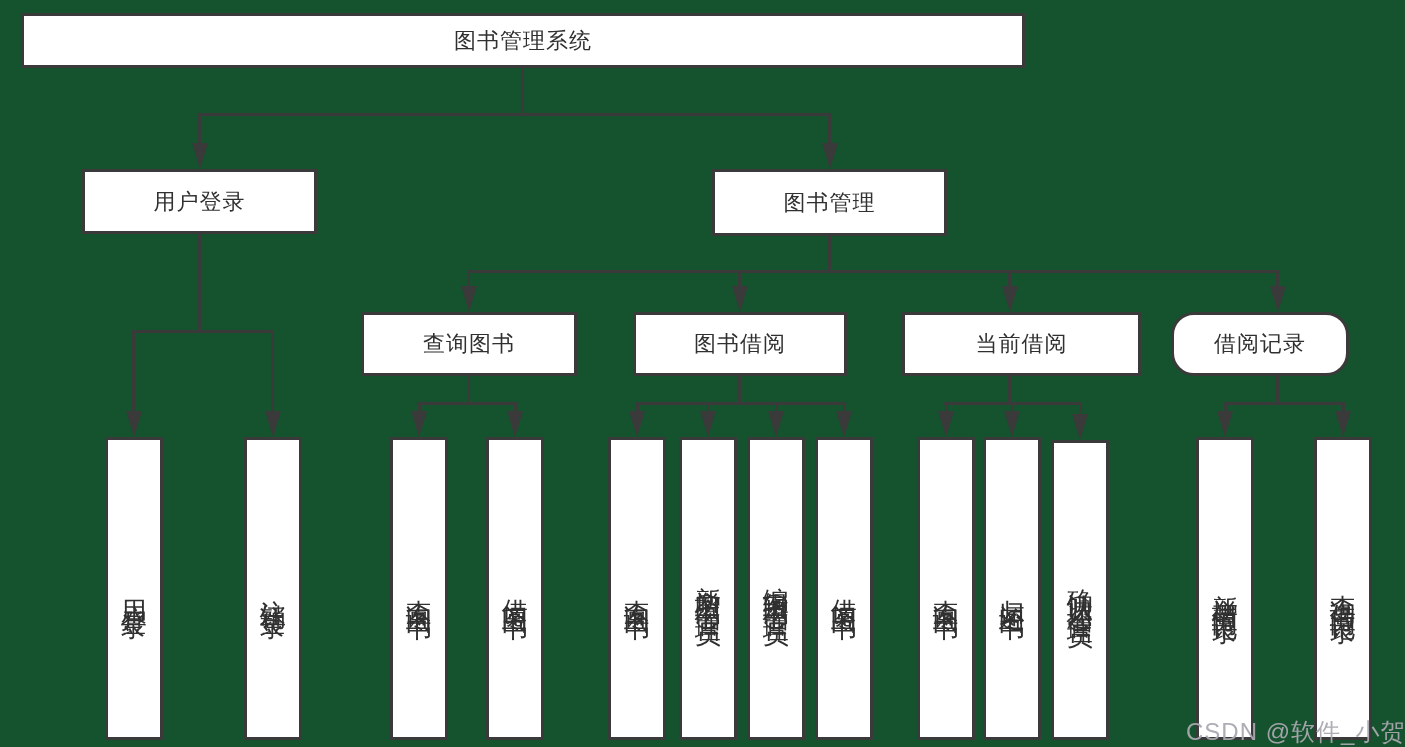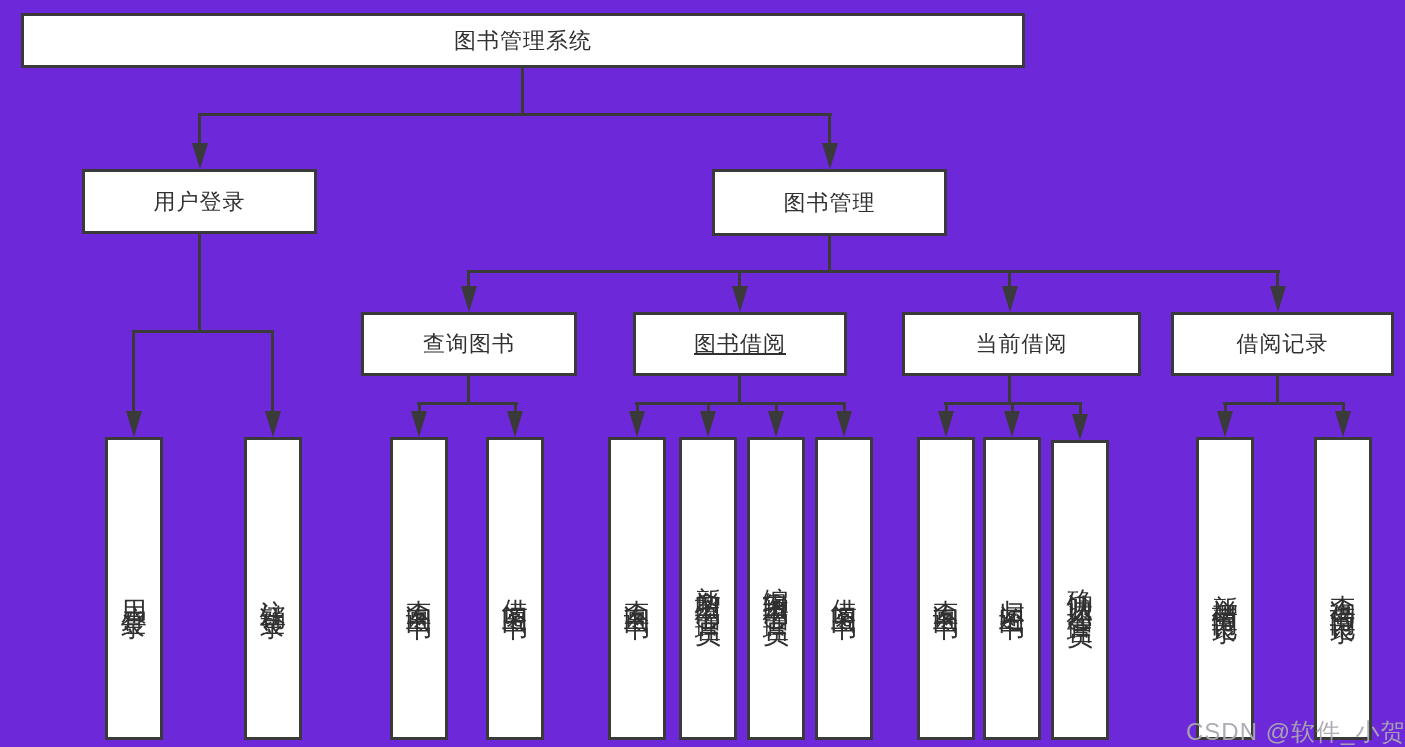--- a/index.html
+++ b/index.html
@@ -1,17 +1,17 @@
 <!DOCTYPE html>
 <html><head>
 <meta charset="utf-8">
 <style>
   html,body{margin:0;padding:0;background:#ffffff;}
   body{font-family:"Liberation Sans","DejaVu Sans",sans-serif;}
-  .stage{position:relative;width:1405px;height:747px;background:#6d28d9;overflow:hidden;}
+  .stage{position:relative;width:1405px;height:747px;background:#14532d;overflow:hidden;}
   .box{position:absolute;box-sizing:border-box;border:3px solid #3a3a3a;background:#ffffff;
        display:flex;align-items:center;justify-content:center;color:#303030;}
   .h-box{font-size:22px;letter-spacing:1px;}
   .v-box{font-size:26px;}
   .v-box .vtext{writing-mode:vertical-rl;text-orientation:mixed;letter-spacing:5px;line-height:1.1;}
   .v{position:absolute;width:3px;background:#3a3a3a;}
   .h{position:absolute;height:3px;background:#3a3a3a;}
   .arr{position:absolute;width:0;height:0;border-left:8px solid transparent;
        border-right:8px solid transparent;border-top:26px solid #3a3a3a;}
   .watermark{position:absolute;left:1186px;top:716px;font-size:24px;color:rgba(170,168,176,0.95);
@@ -29,27 +29,27 @@
   <div class="box h-box" style="left:82px;top:169px;width:235px;height:65px;">
     <span>用户登录</span>
   </div>
   <div class="box h-box" style="left:712px;top:169px;width:235px;height:67px;">
     <span>图书管理</span>
   </div>
 
   <div class="box h-box" style="left:361px;top:312px;width:216px;height:64px;">
     <span>查询图书</span>
   </div>
-  <div class="box h-box" style="left:633px;top:312px;width:214px;height:64px;text-decoration:underline;">
+  <div class="box h-box" style="left:633px;top:312px;width:214px;height:64px;">
     <span>图书借阅</span>
   </div>
   <div class="box h-box" style="left:902px;top:312px;width:239px;height:64px;">
     <span>当前借阅</span>
   </div>
-  <div class="box h-box" style="left:1171px;top:312px;width:223px;height:64px;">
+  <div class="box h-box" style="left:1171px;top:312px;width:178px;height:64px;border-radius:23px;">
     <span>借阅记录</span>
   </div>
 
   <div class="box v-box" style="left:105px;top:437px;width:58px;height:303px;">
     <span class="vtext">用户登录</span>
   </div>
   <div class="box v-box" style="left:244px;top:437px;width:58px;height:303px;">
     <span class="vtext">注销登录</span>
   </div>
 

